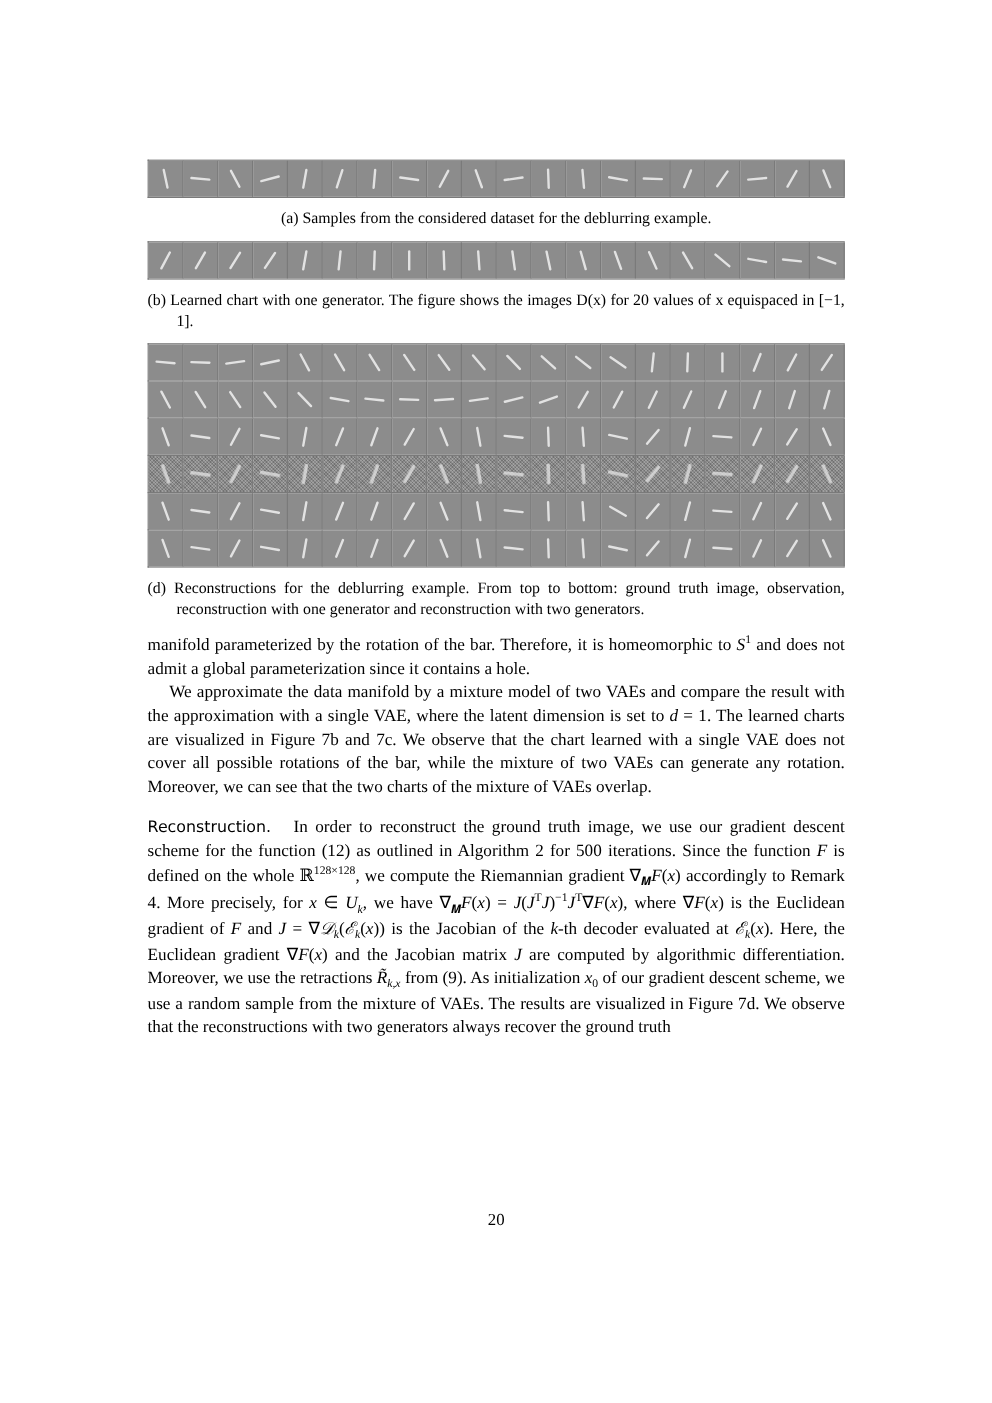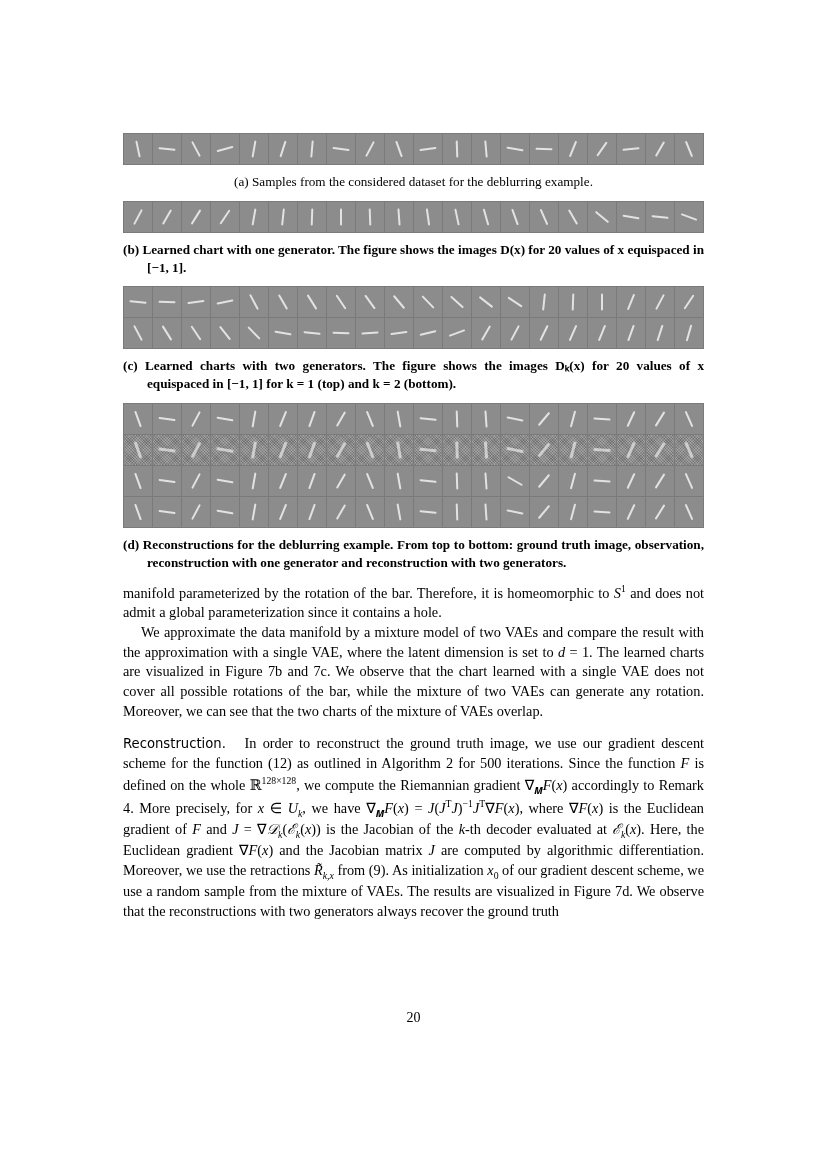--- a/index.html
+++ b/index.html
@@ -73,21 +73,20 @@
     font-size: 13.2px;
     line-height: 1.35;
     text-align: justify;
     margin-top: 8px;
     margin-bottom: 10px;
   }
   .caption .lbl { white-space: nowrap; }
   .caption-hang {
     padding-left: 24px;
     text-indent: -24px;
-    font-weight: bold;
   }
   .figcaption {
     font-size: 13.2px;
     text-align: center;
     margin-top: 18px;
     margin-bottom: 26px;
   }
 
   
   p.body {
@@ -379,24 +378,20 @@
         <div class="cell">
           <div class="bar thin" style="transform: translate(-50%, -50%) rotate(110deg);"></div>
         </div>
         <div class="cell">
           <div class="bar thin" style="transform: translate(-50%, -50%) rotate(108deg);"></div>
         </div>
         <div class="cell">
           <div class="bar thin" style="transform: translate(-50%, -50%) rotate(106deg);"></div>
         </div>
       </div>
-    <div class="caption caption-hang">
-      <span class="lbl">(c)</span>
-      <span>Learned charts with two generators.  The figure shows the images Dₖ(x) for 20 values of x equispaced in [−1, 1] for k = 1 (top) and k = 2 (bottom).</span>
-    </div>
 
     <div class="strip" id="strip-d1">
         <div class="cell">
           <div class="bar thin" style="transform: translate(-50%, -50%) rotate(70deg);"></div>
         </div>
         <div class="cell">
           <div class="bar thin" style="transform: translate(-50%, -50%) rotate(8deg);"></div>
         </div>
         <div class="cell">
           <div class="bar thin" style="transform: translate(-50%, -50%) rotate(118deg);"></div>

